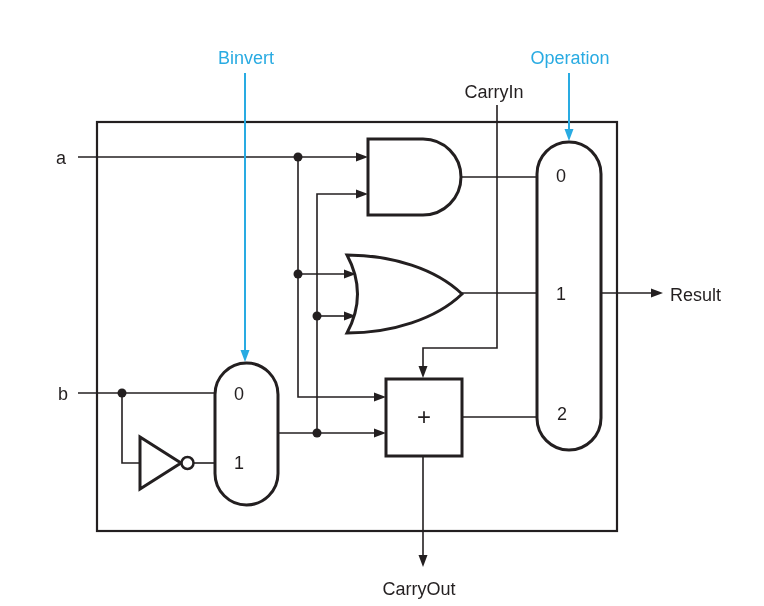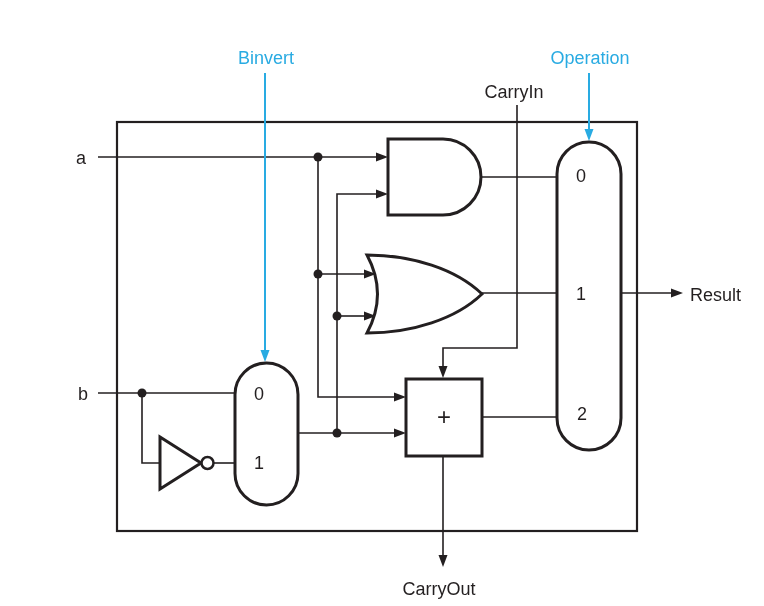--- a/index.html
+++ b/index.html
@@ -7,21 +7,21 @@
     --ink: #231f20;
     --background: #ffffff;
   }
   * { margin: 0; padding: 0; box-sizing: border-box; }
   html, body {
     width: 764px; height: 606px;
     background: var(--background);
     font-family: "Liberation Sans", sans-serif;
     overflow: hidden;
   }
-  .stage { position: relative; width: 764px; height: 606px; background: var(--background); padding-left: 20px; }
+  .stage { position: relative; width: 764px; height: 606px; background: var(--background); }
   svg { display: block; }
   svg text {
     font-family: "Liberation Sans", sans-serif;
     fill: var(--ink);
     font-size: 18px;
   }
   .wire { stroke: var(--ink); stroke-width: 1.6; fill: none; }
   .wire-accent { stroke: var(--accent); stroke-width: 2; fill: none; }
   .gate { stroke: var(--ink); stroke-width: 3; fill: #ffffff; }
   .gate-thin { stroke: var(--ink); stroke-width: 2.5; fill: #ffffff; }

